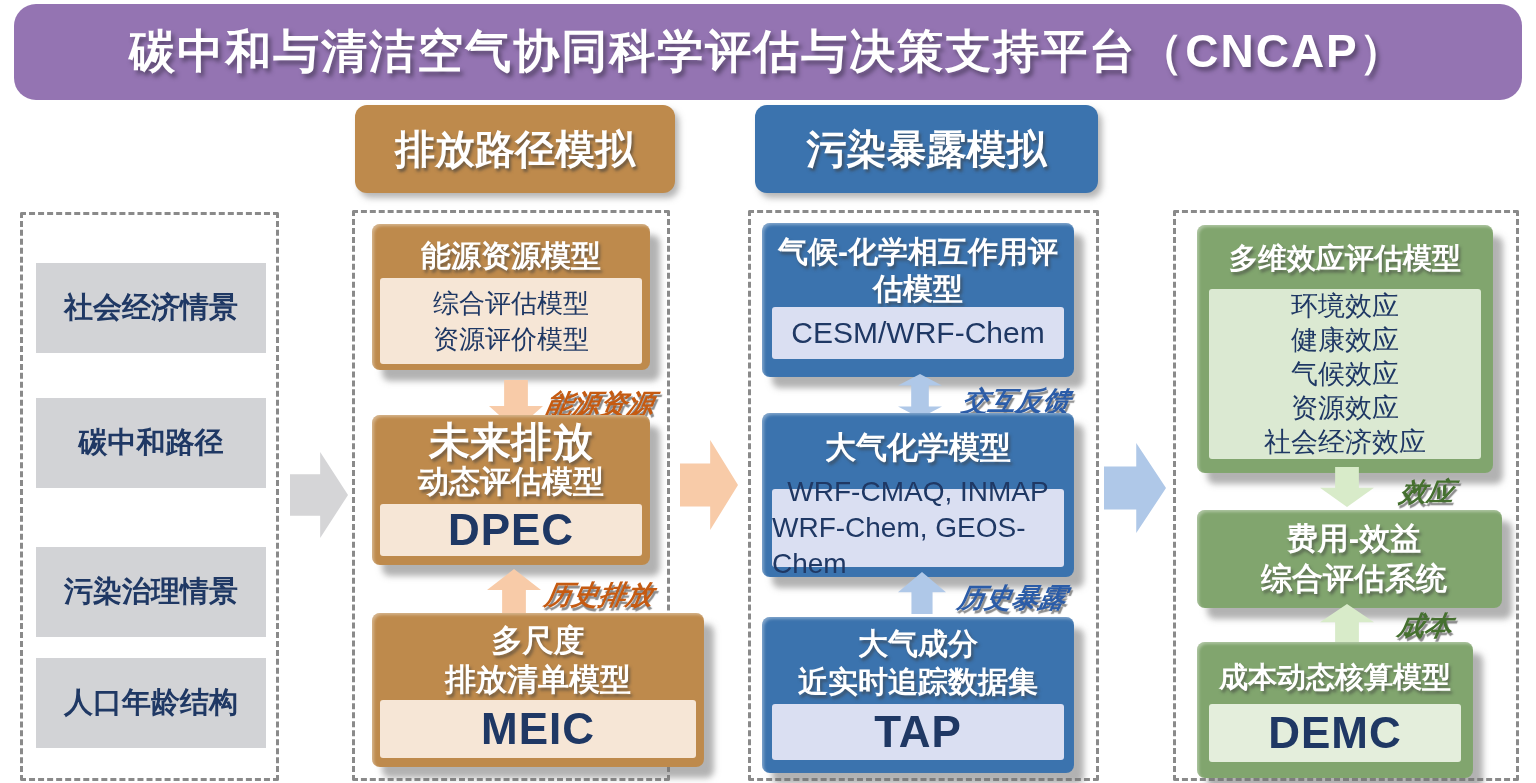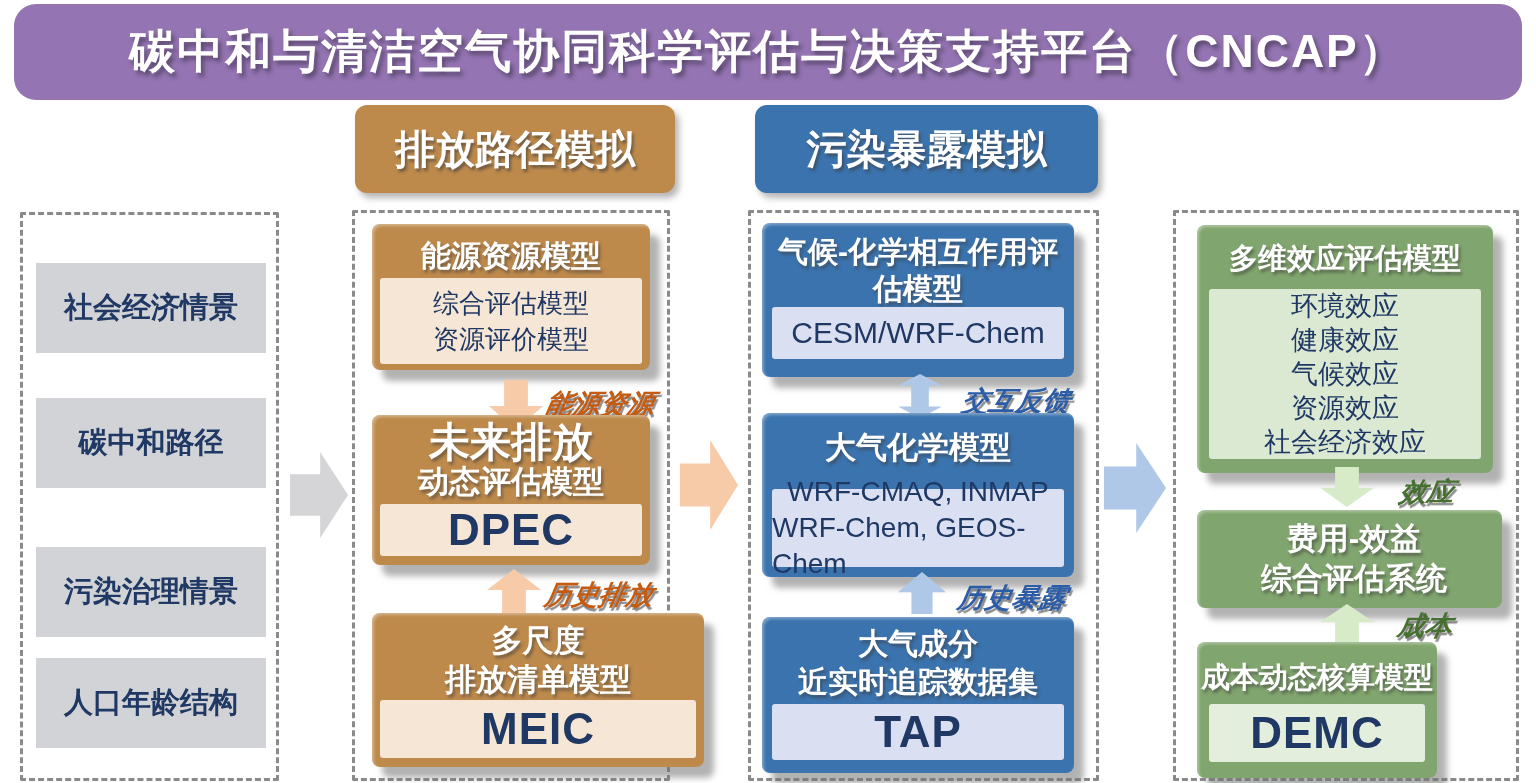--- a/index.html
+++ b/index.html
@@ -188,20 +188,20 @@
   <div class="abs flow-label lbl-green" style="left:1400px;top:474px;">效应</div>
 
   <div class="abs mbox green" style="left:1197px;top:510px;width:296px;height:98px;display:flex;flex-direction:column;align-items:center;justify-content:center;padding-left:9px;">
     <div class="mbox-title" style="font-size:31px;line-height:40px;">费用-效益</div>
     <div class="mbox-title" style="font-size:31px;line-height:40px;">综合评估系统</div>
   </div>
 
   <div class="abs arr arr-up" style="left:1320px;top:604px;width:54px;height:38px;background:var(--green-arrow);"></div>
   <div class="abs flow-label lbl-green" style="left:1398px;top:608px;">成本</div>
 
-  <div class="abs mbox green" style="left:1197px;top:642px;width:240px;height:136px;">
+  <div class="abs mbox green" style="left:1197px;top:642px;width:276px;height:136px;">
     <div class="mbox-title" style="padding-top:16px;font-size:29px;">成本动态核算模型</div>
     <div class="inner greenlighter" style="left:12px;right:12px;top:62px;height:58px;">
       <div class="code">DEMC</div>
     </div>
   </div>
 
 </div>
 
 </body></html>

